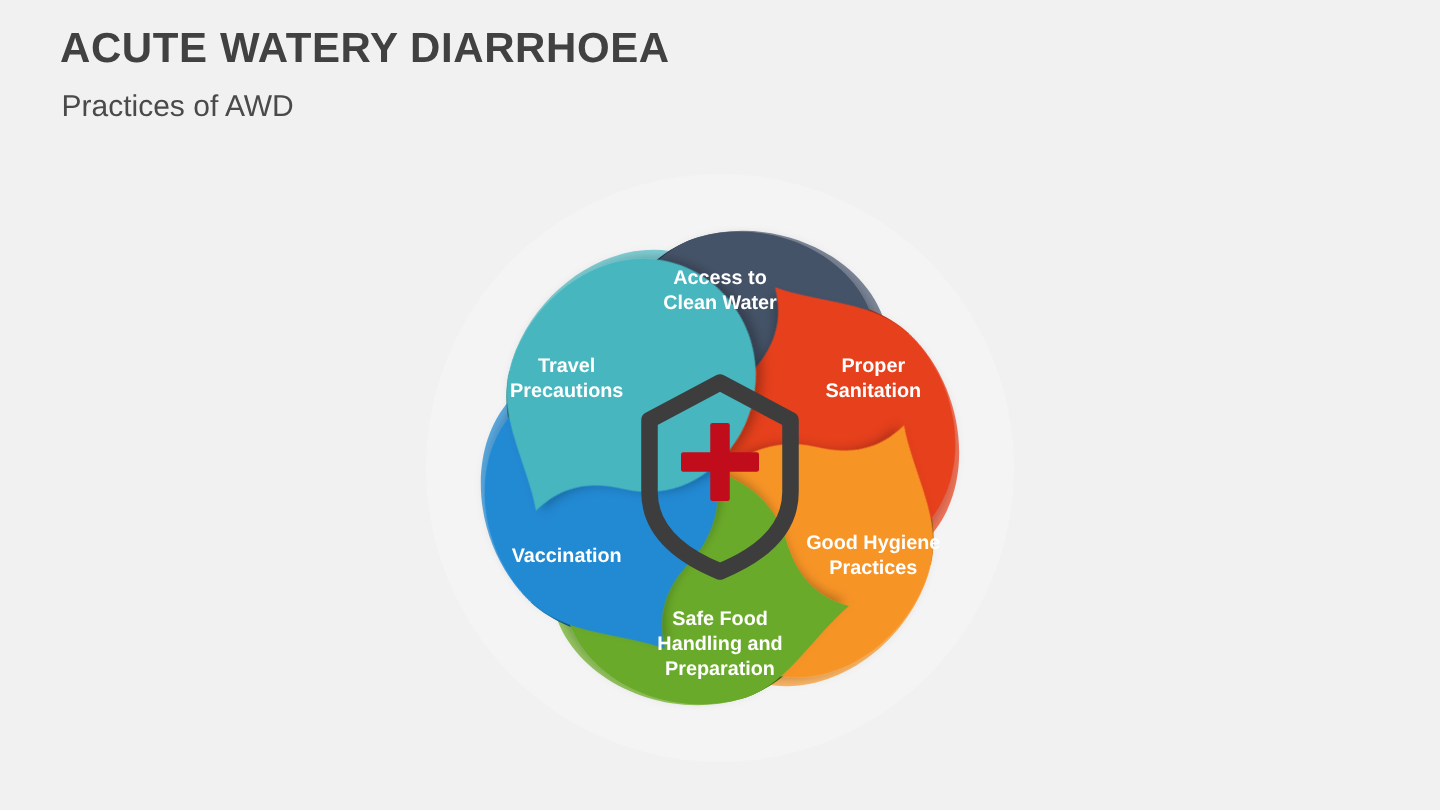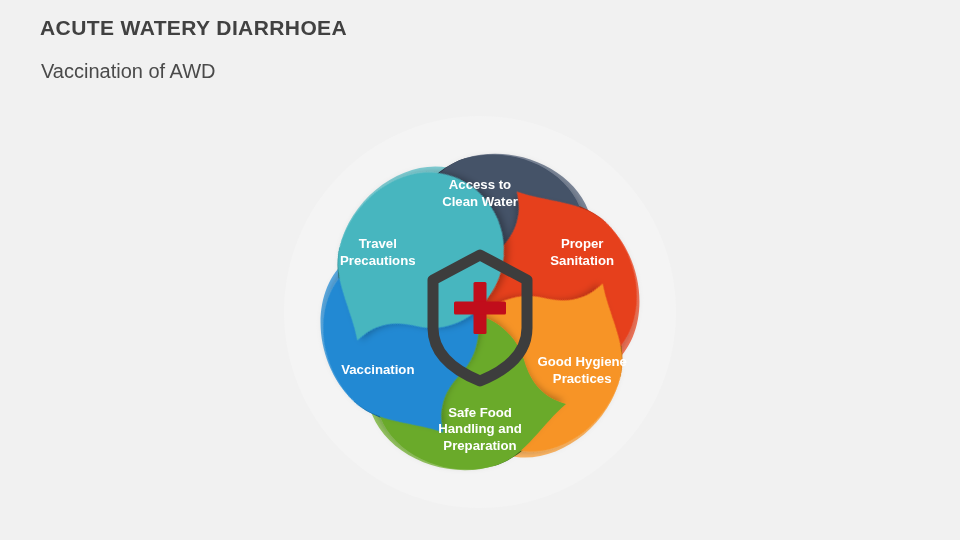--- a/index.html
+++ b/index.html
@@ -19,21 +19,21 @@
     left: 0;
     top: 0;
     width: 960px;
     height: 540px;
     background: #f1f1f1;
   }
   #title {
     position: absolute;
     left: 40px;
     top: 16px;
-    font-size: 21px;
+    font-size: 28px;
     font-weight: bold;
     color: #414141;
     letter-spacing: 0.4px;
     white-space: nowrap;
   }
   #subtitle {
     position: absolute;
     left: 41px;
     top: 60px;
     font-size: 20px;
@@ -65,21 +65,21 @@
   .petal-body, .petal-tail, .petal-notch {
     cursor: pointer;
   }
 </style>
 </head>
 <body>
 
 <div id="slide">
 
   <div id="title">ACUTE WATERY DIARRHOEA</div>
-  <div id="subtitle">Vaccination of AWD</div>
+  <div id="subtitle">Practices of AWD</div>
 
   <div id="diagram-wrap">
     <svg class="diagram" viewBox="0 0 504 480" xmlns="http://www.w3.org/2000/svg">
       <defs>
         <filter id="petalShadow" x="-35%" y="-35%" width="170%" height="170%">
           <feDropShadow dx="2.5" dy="3.5" stdDeviation="3.5" flood-color="#000000" flood-opacity="0.28"></feDropShadow>
         </filter>
         <filter id="softShadow" x="-35%" y="-35%" width="170%" height="170%">
           <feDropShadow dx="1.5" dy="2.5" stdDeviation="2.5" flood-color="#000000" flood-opacity="0.22"></feDropShadow>
         </filter>

